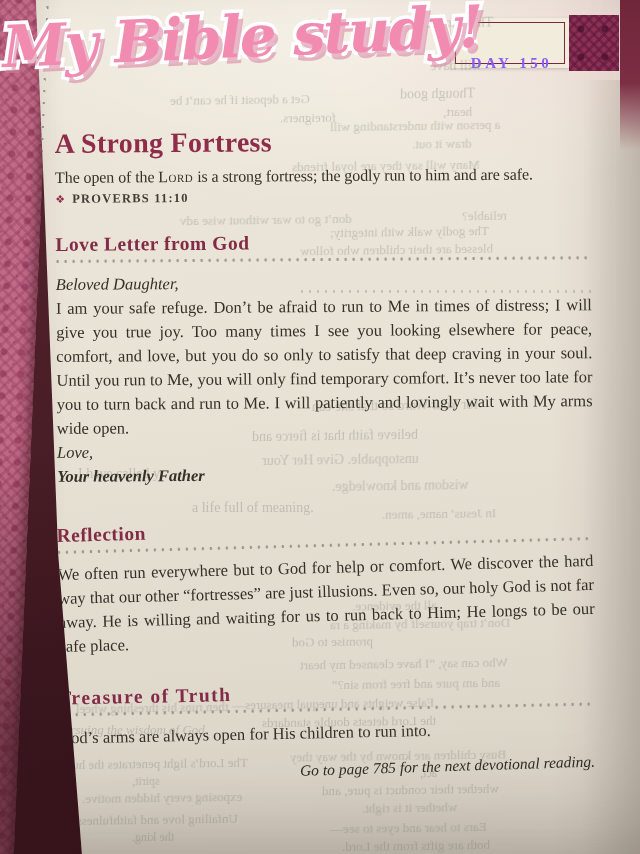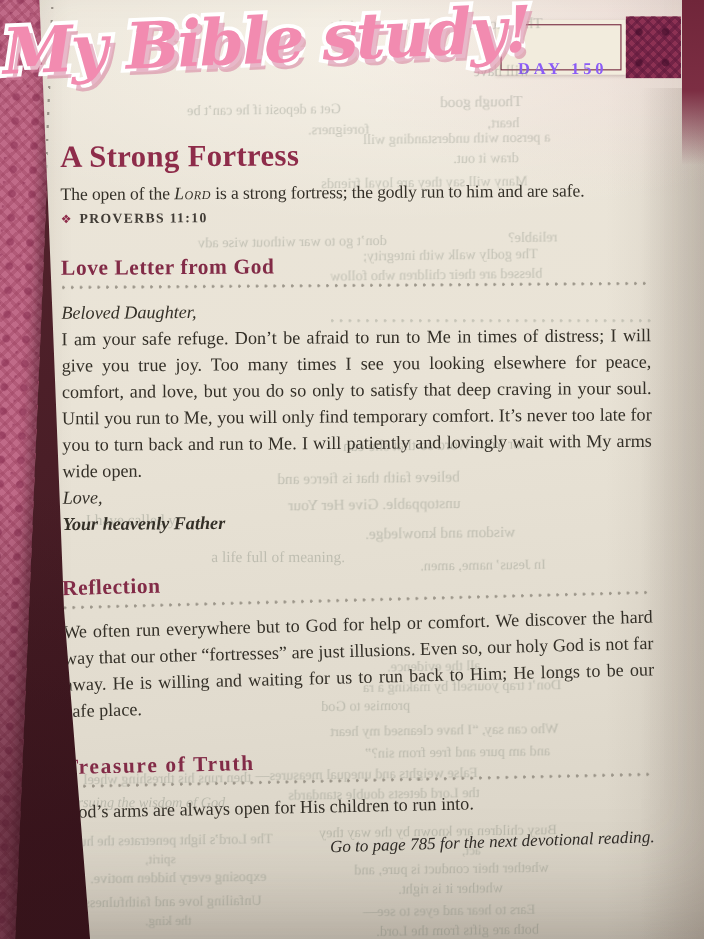--- a/index.html
+++ b/index.html
@@ -91,21 +91,21 @@
 
   
   .content{
     position:absolute;left:57px;top:126px;width:536px;z-index:10;
     color:#343028;transform:rotate(-0.4deg);
   }
   .dev-title{
     font:bold 28px "Liberation Serif",serif;color:#8e2c4a;letter-spacing:.3px;margin:0 0 9px 0;
   }
   .verse{font-size:16px;white-space:nowrap;letter-spacing:-.1px;margin:0 0 5px 0;}
-  .lord{font-variant:small-caps;letter-spacing:.5px;font-style:italic;}
+  .lord{font-variant:small-caps;letter-spacing:.5px;}
   .verse-ref{font-size:12.5px;letter-spacing:1.2px;font-weight:bold;color:#413c36;margin:0;}
   .verse-ref .marker{color:#8e2c4a;font-family:"DejaVu Sans",sans-serif;font-size:11px;font-weight:normal;margin-right:6px;}
   .section-heading{
     font:bold 19.5px "Liberation Serif",serif;color:#822b47;letter-spacing:.5px;margin:0 0 4px 0;
   }
   .dots{
     height:3px;width:100%;margin:2px 0 0 0;
     background-image:radial-gradient(circle at 2px 1.5px,#8f897d 1.1px, transparent 1.6px);
     background-size:8px 3px;background-repeat:repeat-x;opacity:.85;
   }

